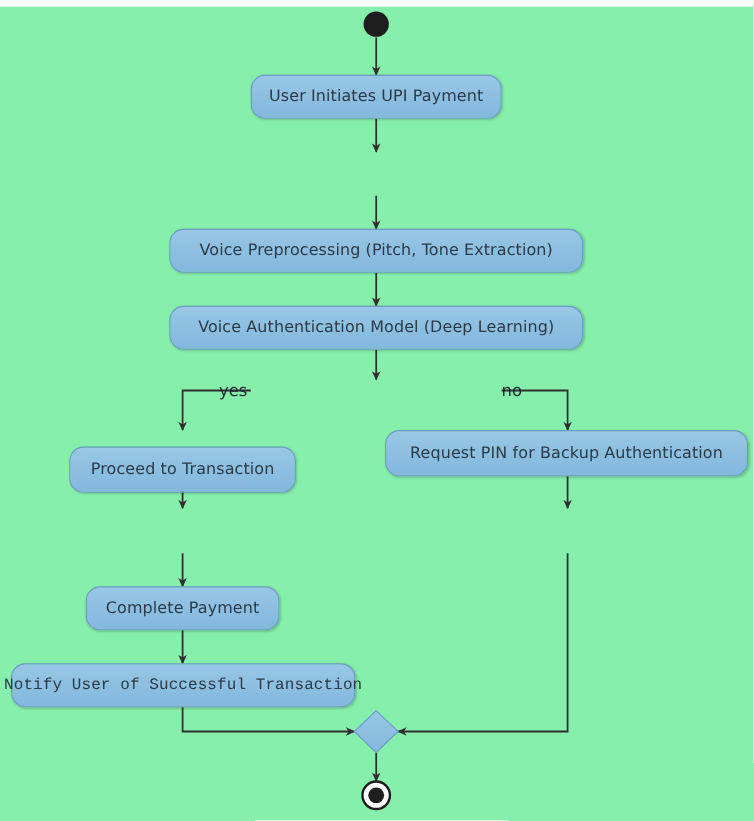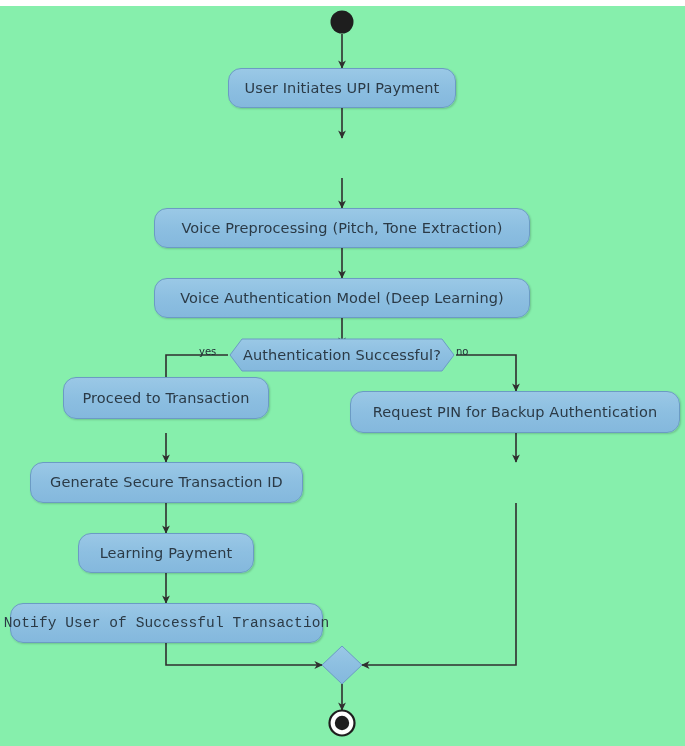--- a/index.html
+++ b/index.html
@@ -59,21 +59,21 @@
     position: relative;
     z-index: 2;
     color: #2b3a46;
     font-size: 14.5px;
     white-space: nowrap;
     letter-spacing: 0.1px;
   }
   .branch-label {
     position: absolute;
     color: #1d2830;
-    font-size: 10px;
+    font-size: 15px;
     white-space: nowrap;
   }
 </style>
 </head>
 <body>
 
 <div id="canvas">
 
   <div id="top-strip"></div>
 
@@ -136,44 +136,35 @@
 
 
   <div class="activity-box" style="left:154px; top:208px; width:376px; height:40px;">
     <span class="activity-label">Voice Preprocessing (Pitch, Tone Extraction)</span>
   </div>
 
   <div class="activity-box" style="left:154px; top:278px; width:376px; height:40px;justify-content:center;">
     <span class="activity-label">Voice Authentication Model (Deep Learning)</span>
   </div>
 
-  <div class="decision-node" style="left:228px; top:337px; width:228px; height:36px;">
-    <svg width="228" height="36" viewBox="0 0 228 36" style="position:absolute; left:0; top:0;">
-      <polygon points="14,2 214,2 226,18 214,34 14,34 2,18" fill="url(#nodeGrad)" stroke="#6b9bc4" stroke-width="1"></polygon>
-    </svg>
-    <span class="decision-label">Authentication Successful?</span>
-  </div>
 
   <span class="branch-label" style="left:199px; top:346px;">yes</span>
   <span class="branch-label" style="left:456px; top:346px;">no</span>
 
-  <div class="activity-box" style="left:63px; top:377px; width:206px; height:42px;align-items:center;">
+  <div class="activity-box" style="left:63px; top:406px; width:206px; height:42px;align-items:center;">
     <span class="activity-label">Proceed to Transaction</span>
   </div>
 
   <div class="activity-box" style="left:350px; top:391px; width:330px; height:42px;">
     <span class="activity-label">Request PIN for Backup Authentication</span>
   </div>
 
-  <div class="activity-box" style="left:30px; top:462px; width:273px; height:41px;">
-    <span class="activity-label">Generate Secure Transaction ID</span>
-  </div>
 
 
   <div class="activity-box" style="left:78px; top:533px; width:176px; height:40px;">
-    <span class="activity-label">Learning Payment</span>
+    <span class="activity-label">Complete Payment</span>
   </div>
 
   <div class="activity-box" style="left:10px; top:603px; width:313px; height:40px;font-family:Liberation Mono, monospace;">
     <span class="activity-label">Notify User of Successful Transaction</span>
   </div>
 
 </div>
 
 </body></html>

